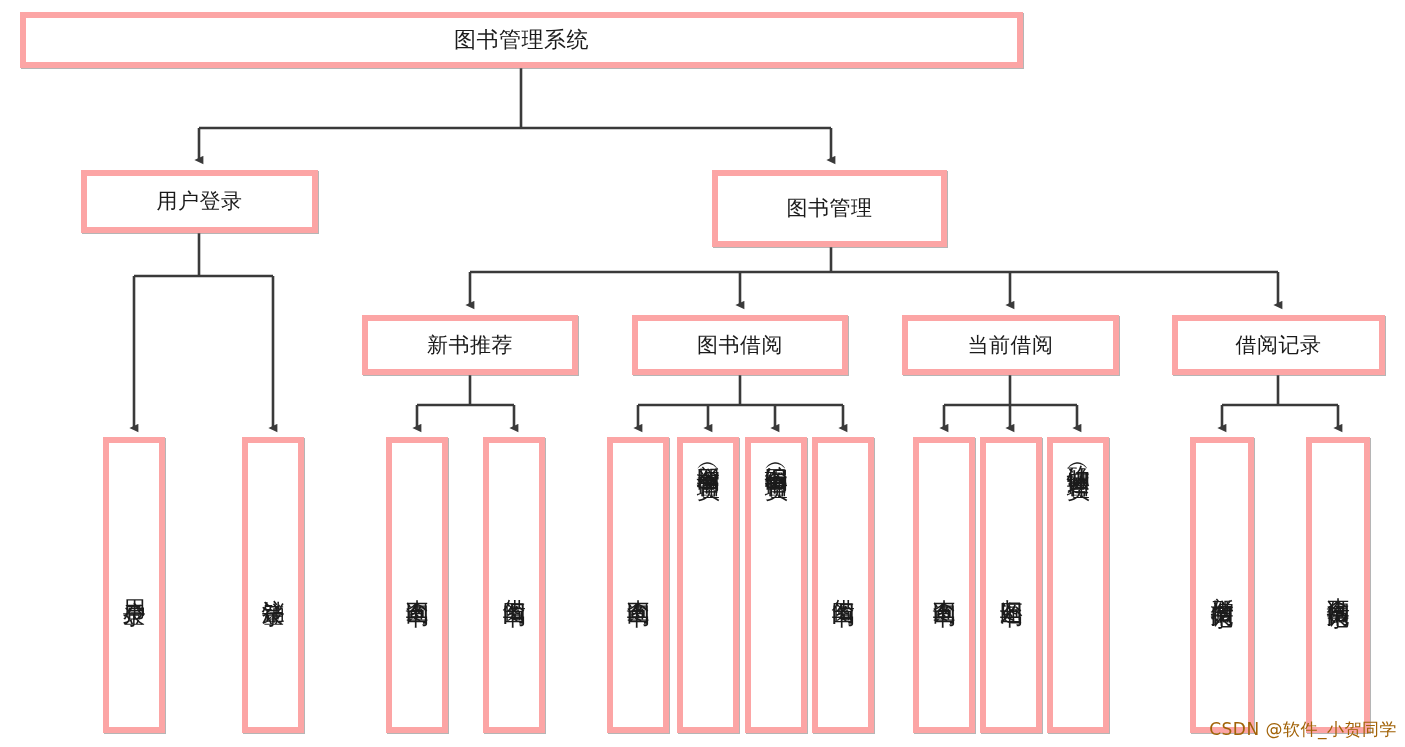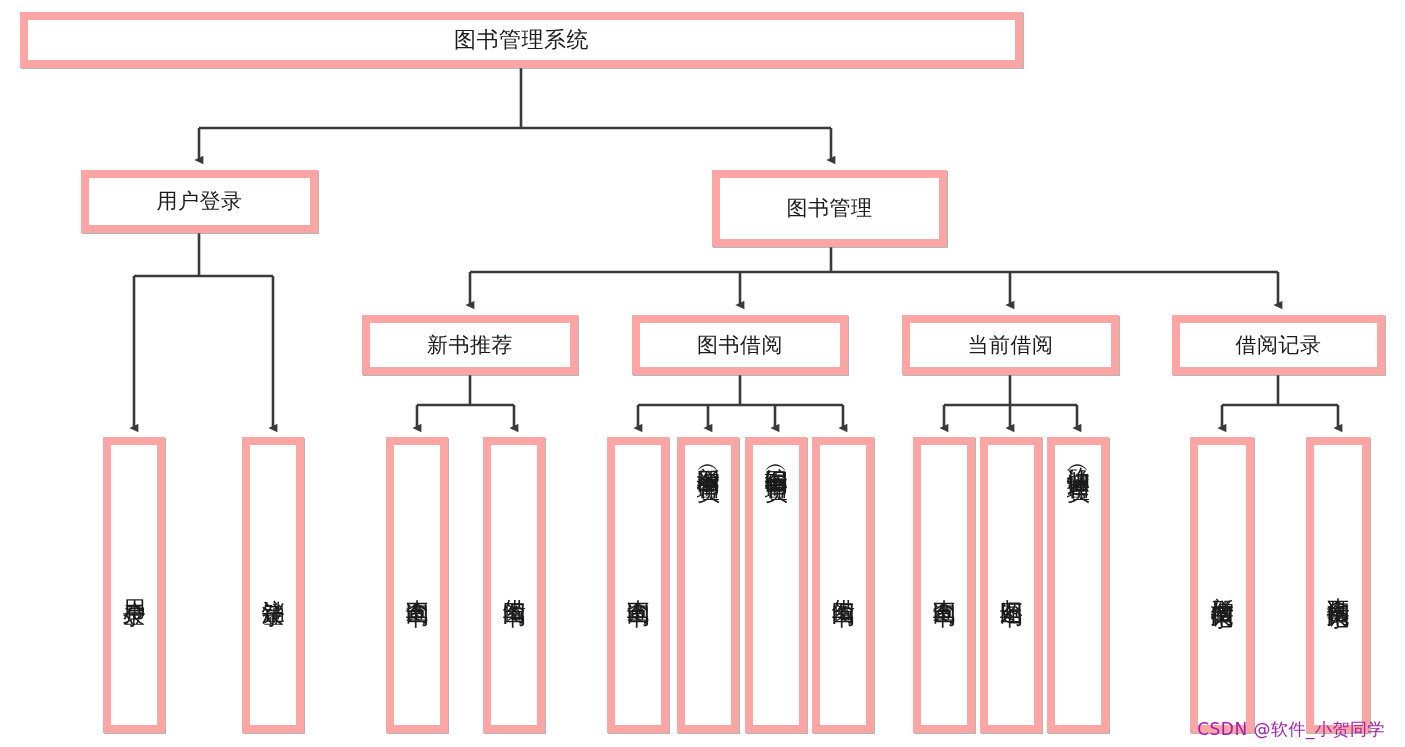--- a/index.html
+++ b/index.html
@@ -22,21 +22,21 @@
     position: absolute;
     left: 0;
     top: 0;
     width: 1405px;
     height: 747px;
     pointer-events: none;
   }
   .node {
     position: absolute;
     box-sizing: border-box;
-    border: 8px solid #fca5a5;
+    border: 6px solid #fca5a5;
     background: #ffffff;
     color: #1b1b1b;
     display: flex;
     align-items: center;
     justify-content: center;
     box-shadow: 1px 1px 0 rgba(120,120,120,0.55);
   }
   .node .label {
     display: block;
     text-align: center;
@@ -64,24 +64,24 @@
     line-height: 1.02;
     letter-spacing: 2px;
     white-space: nowrap;
   }
   .node.v.mid {
     align-items: center;
     padding-top: 0;
   }
   #watermark {
     position: absolute;
-    right: 20px;
+    right: 8px;
     bottom: 6px;
     font-size: 17px;
-    color: #a21caf;
+    color: #a16207;
     letter-spacing: 0.5px;
     white-space: nowrap;
     font-family: "DejaVu Sans", "Liberation Sans", sans-serif;
   }
 </style>
 </head>
 <body>
 
 <div id="diagram">
 

